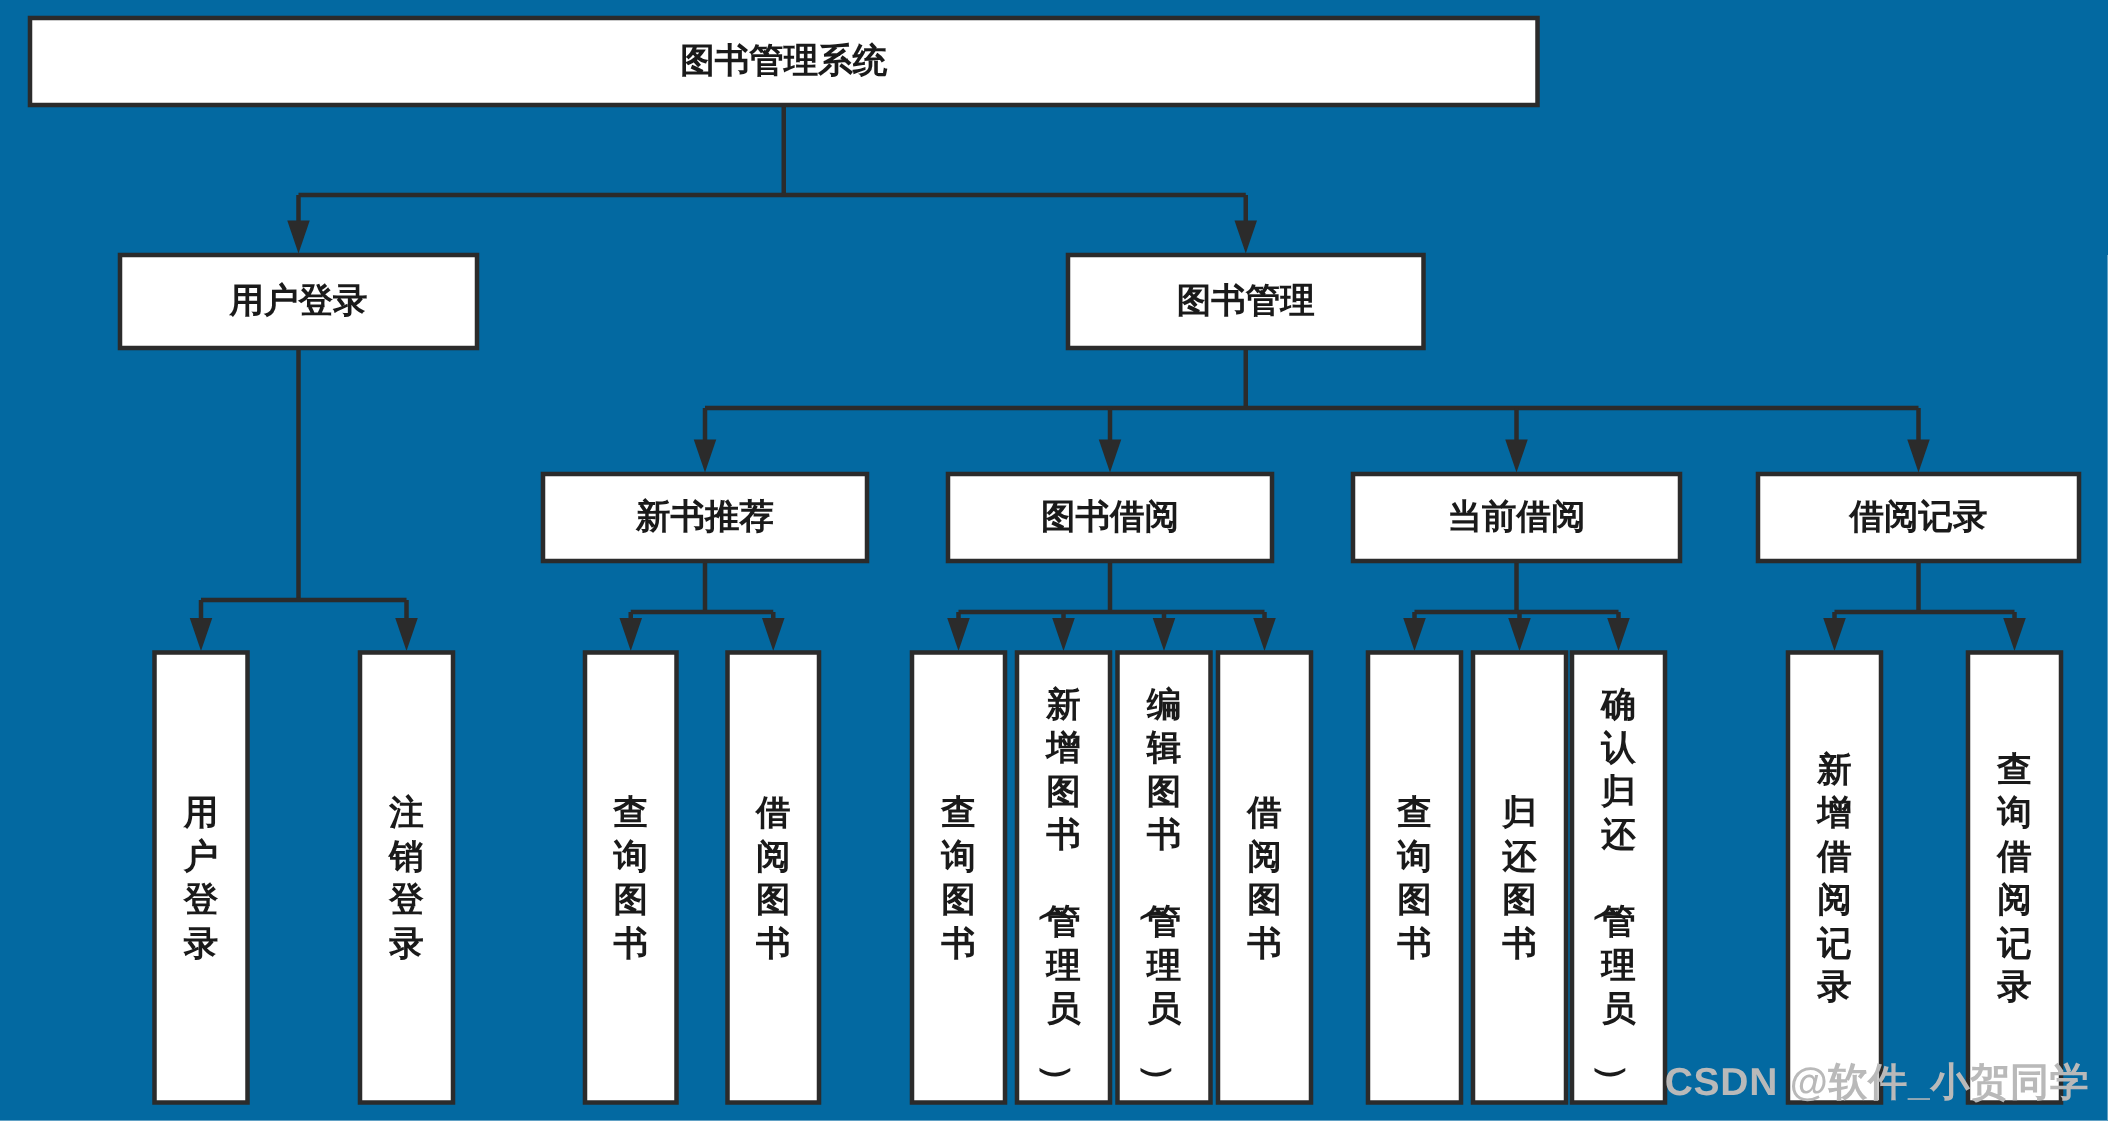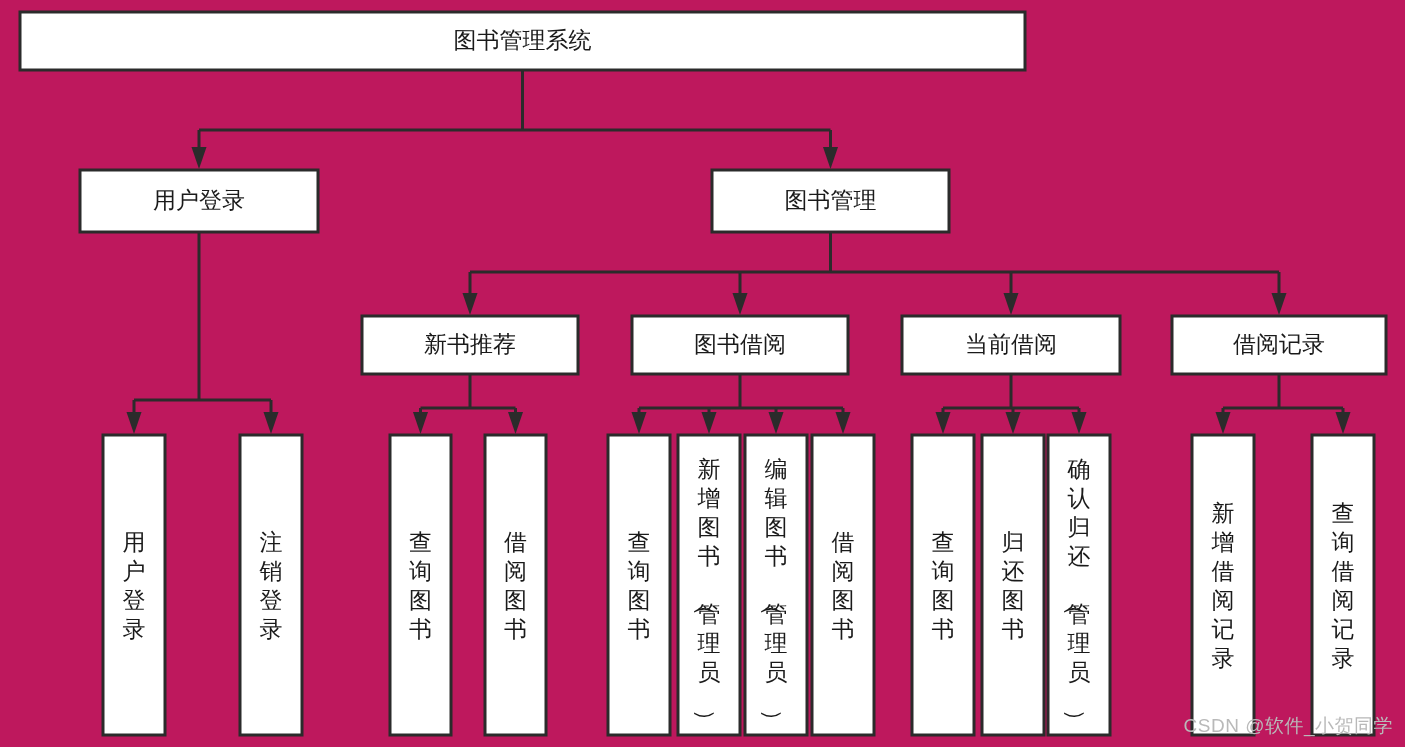--- a/index.html
+++ b/index.html
@@ -11,21 +11,22 @@
   body {
     width: 1405px;
     height: 747px;
     overflow: hidden;
     font-family: "Liberation Sans", "DejaVu Sans", sans-serif;
   }
   #diagram-root {
     position: relative;
     width: 1405px;
     height: 747px;
-    background: #be185d;
+    background: #0369a1;
+    font-weight: bold;
   }
   svg#tree-svg {
     position: absolute;
     top: 0;
     left: 0;
     width: 1405px;
     height: 747px;
     display: block;
   }
   .node-box {
@@ -54,21 +55,21 @@
     font-family: "Liberation Sans", "DejaVu Sans", sans-serif;
     font-size: 23px;
     fill: #1a1a1a;
     text-anchor: middle;
   }
   .watermark {
     position: absolute;
     right: 12px;
     bottom: 8px;
     font-family: "Liberation Sans", "DejaVu Sans", sans-serif;
-    font-size: 19px;
+    font-size: 26px;
     color: #b9b9b9;
     white-space: nowrap;
     letter-spacing: 0.5px;
     pointer-events: none;
   }
 </style>
 </head>
 <body>
 
 <div id="diagram-root">

